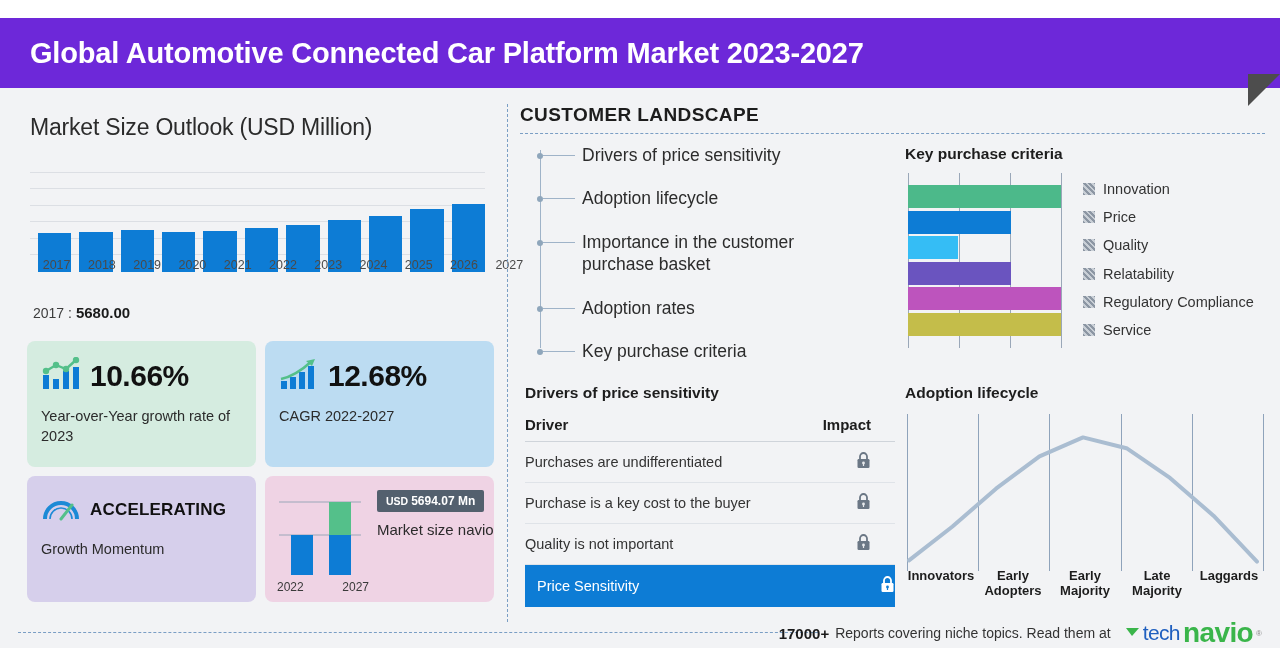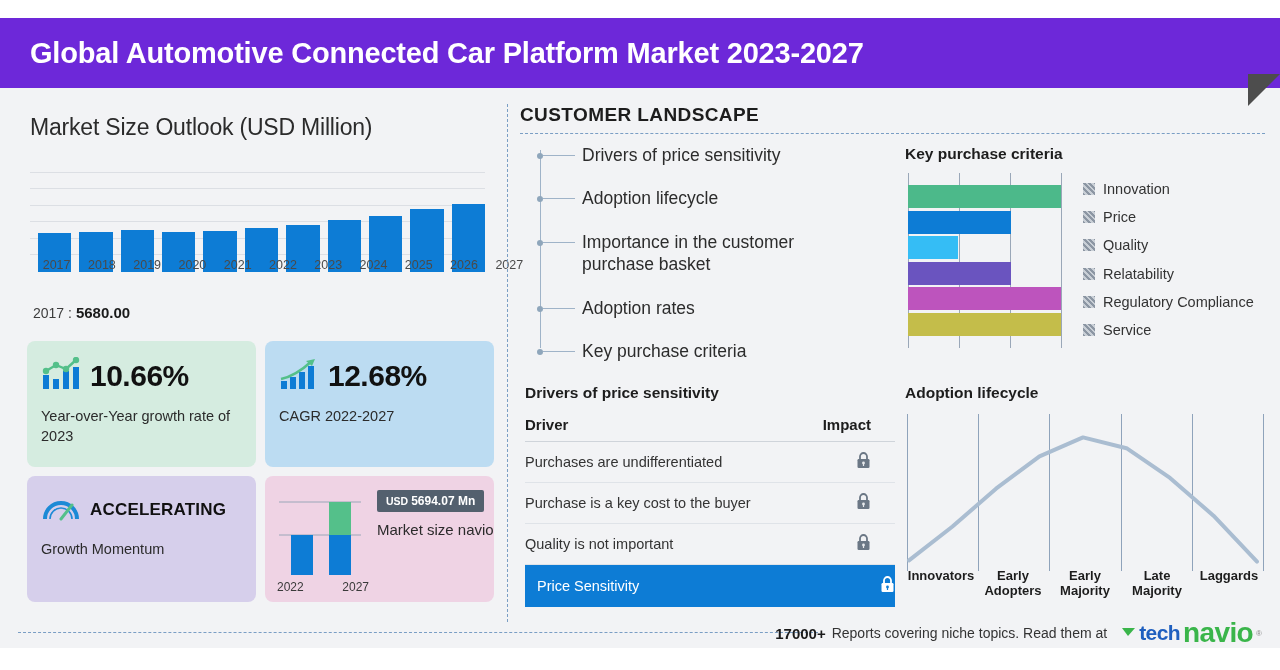--- a/index.html
+++ b/index.html
@@ -130,21 +130,21 @@
               color: #1d1d1d; line-height: 1.15; }
 
   
   .footer-dash { position: absolute; left: 18px; top: 632px; width: 800px; height: 0;
                  border-top: 1px dashed #7a9ec4; }
   .footer { position: absolute; right: 18px; top: 620px; height: 26px;
             display: flex; align-items: center; gap: 6px; }
   .f-count { font-size: 15px; font-weight: bold; color: #1a1a1a; }
   .f-text { font-size: 14px; color: #333333; }
   .logo { display: flex; align-items: center; gap: 3px; margin-left: 8px; }
-  .logo-tech { font-size: 21px; font-weight: bold; color: #1f5fbf; letter-spacing: -0.6px; }
+  .logo-tech { font-size: 21px; font-weight: normal; color: #1f5fbf; letter-spacing: -0.6px; }
   .logo-navio { font-size: 28px; font-weight: bold; color: #3ab54a; letter-spacing: -0.6px; }
   .logo-tm { font-size: 8px; color: #888; vertical-align: super; }
   .white-base { position: absolute; left: 0; top: 648px; width: 1280px; height: 22px; background: #ffffff; }
   .white-top { position: absolute; left: 0; top: 0; width: 1280px; height: 18px; background: #ffffff; }
 </style>
 </head>
 <body>
 
 <div id="page">
 

